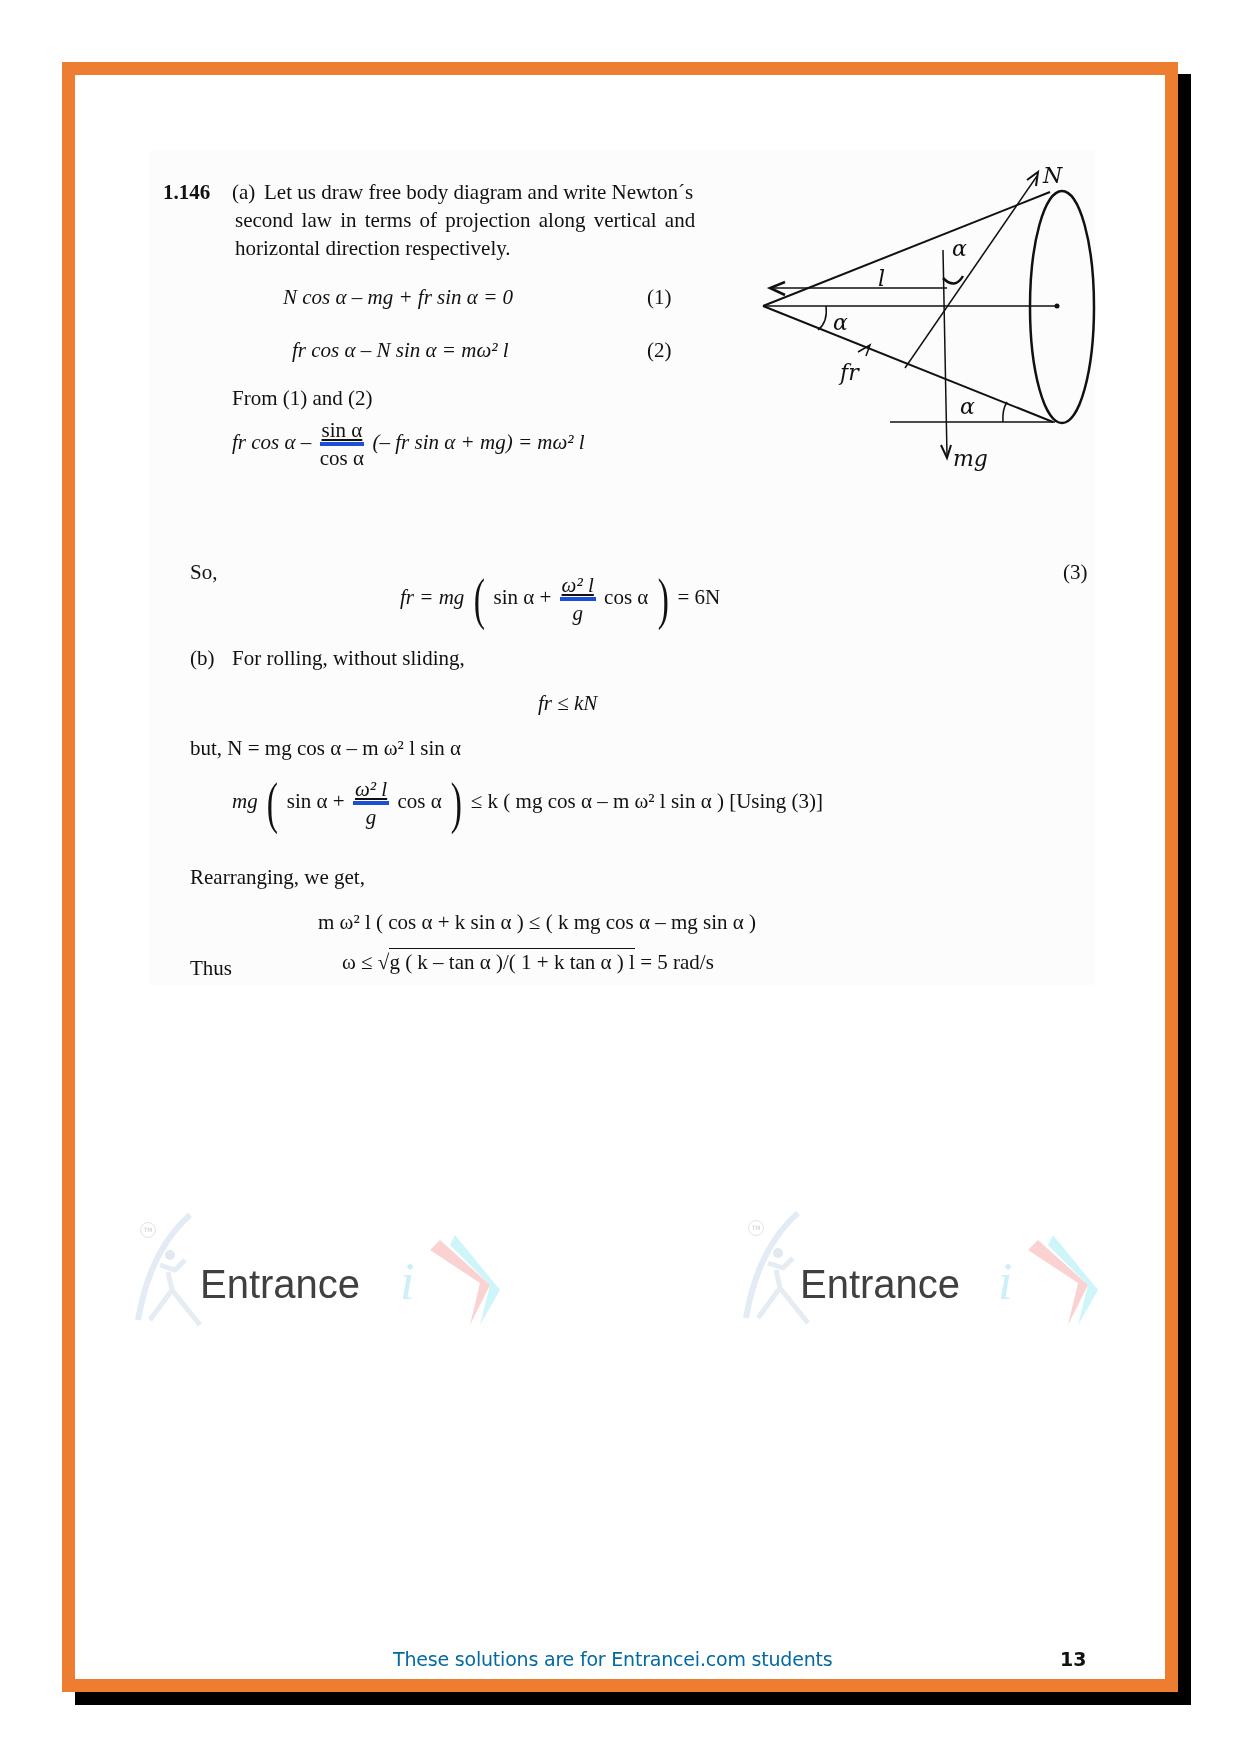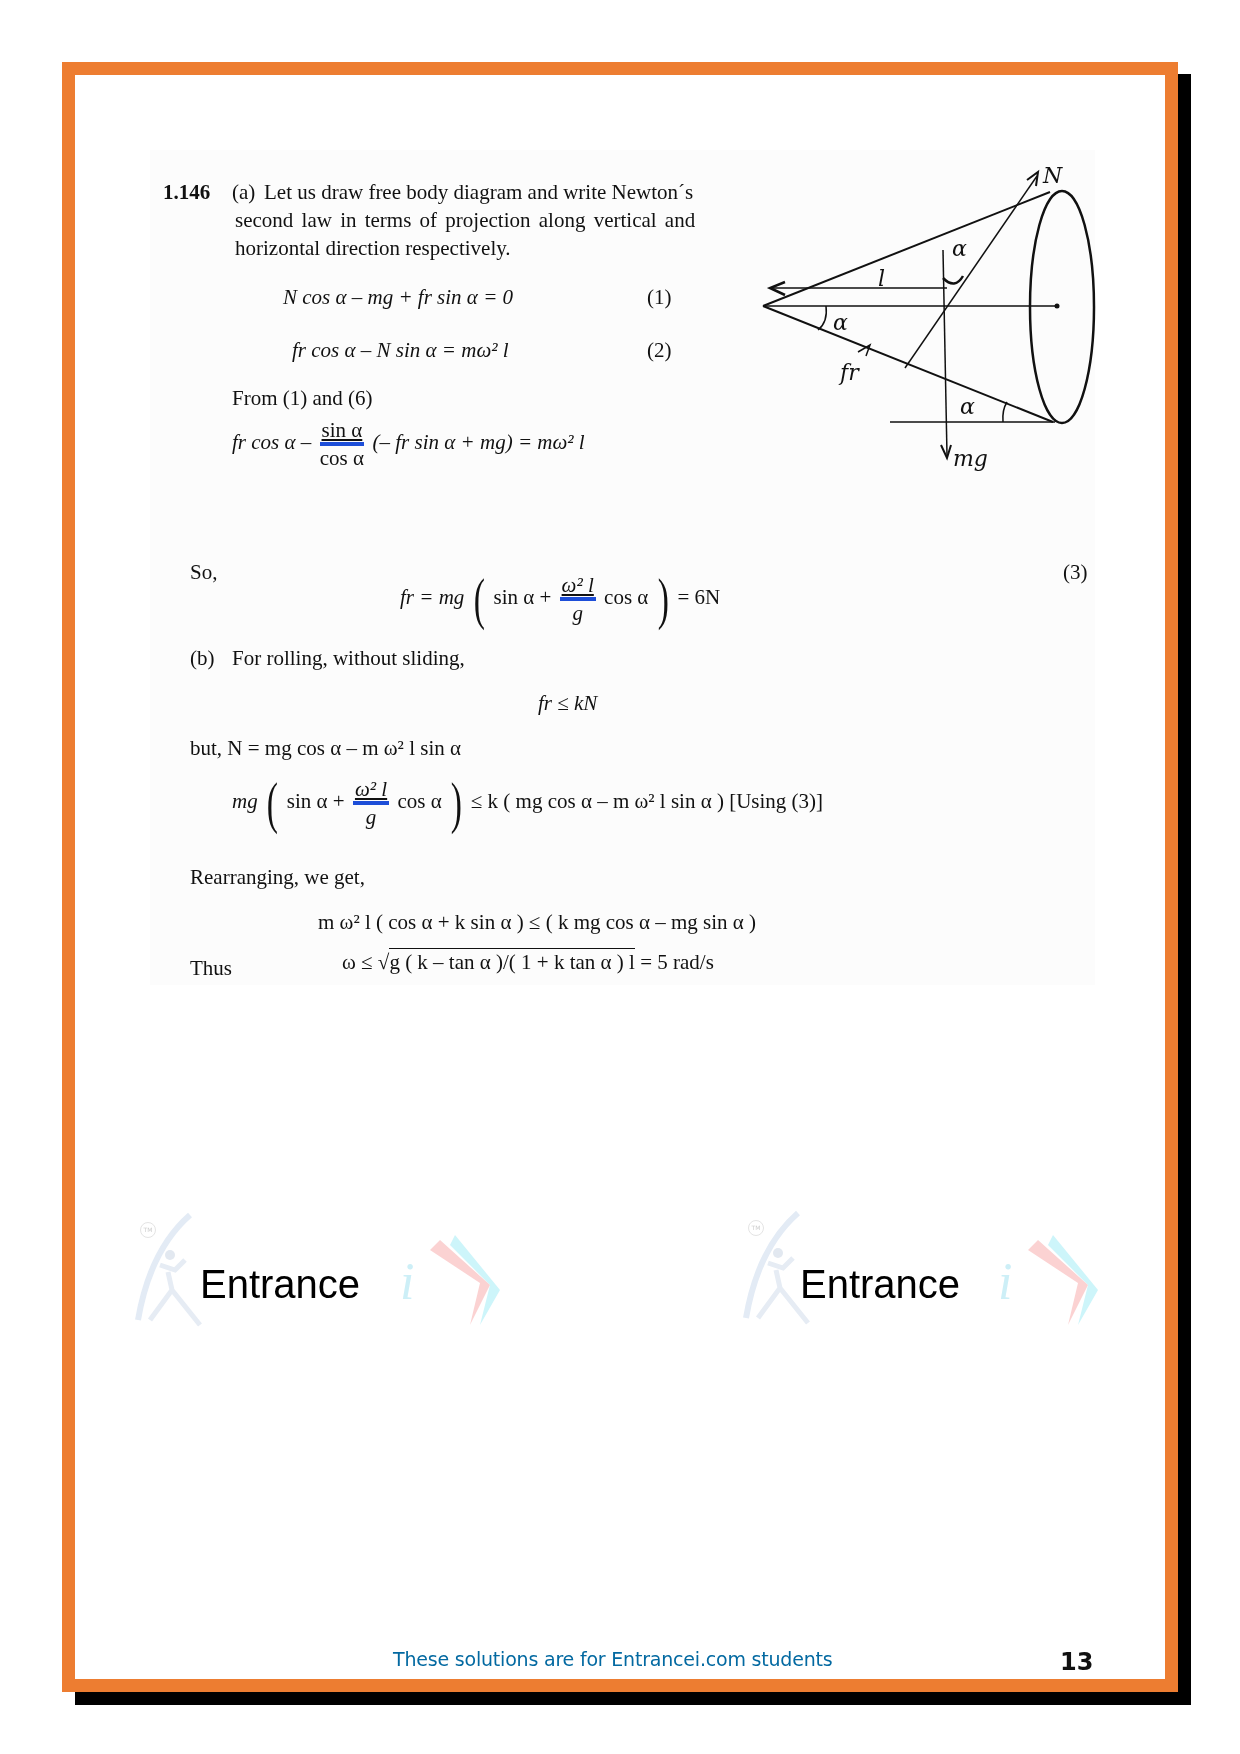--- a/index.html
+++ b/index.html
@@ -15,23 +15,23 @@
   .i { font-style:italic; }
   .eqn { position:absolute; white-space:nowrap; font-size:21px; }
   .frac { display:inline-block; vertical-align:middle; text-align:center; margin:0 3px; }
   .frac .num { display:block; border-bottom:4px solid #1d4ed8; padding:0 2px; line-height:24px;text-decoration:underline; }
   .frac .den { display:block; line-height:24px; }
   .paren { font-size:56px; vertical-align:middle; line-height:56px; font-weight:200; display:inline-block; transform:scaleX(0.6); }
   .sqrt-bar { border-top:1px solid #111; padding-top:1px; }
   .footer { position:absolute; top:1648px; left:393px; font-family:"DejaVu Sans", "Liberation Sans", sans-serif;
             font-size:19px; color:#0369a1; white-space:nowrap; letter-spacing:-0.2px; }
   .pageno { position:absolute; top:1648px; left:1060px; font-family:"DejaVu Sans", "Liberation Sans", sans-serif;
-            font-size:24px; color:#111; font-weight:bold; }
+            font-size:19px; color:#111; font-weight:bold; }
   .wm { position:absolute; opacity:1; }
-  .wm-text { position:absolute; font-family:"Liberation Sans", "DejaVu Sans", sans-serif; font-size:40px; color:#000000; white-space:nowrap; }
+  .wm-text { position:absolute; font-family:"Liberation Sans", "DejaVu Sans", sans-serif; font-size:40px; color:#404040; white-space:nowrap; }
   .wm-i { position:absolute; font-family:"Liberation Serif", serif; font-style:italic; font-size:52px; color:#cdeff7; }
   .wm-tm { position:absolute; width:14px; height:14px; border:1px solid #e4e4e4; border-radius:50%; font-size:6px; color:#ccc; text-align:center; line-height:14px; font-family:"DejaVu Sans", sans-serif; }
 </style>
 </head>
 <body>
 
 <div class="frame-shadow-r"></div>
 <div class="frame-shadow-b"></div>
 <div class="frame"></div>
 
@@ -72,21 +72,21 @@
 <div class="t" style="left:264px;top:180px;">Let us draw free body diagram and write Newton´s</div>
 <div class="t" style="left:235px;top:208px;word-spacing:3px;">second law in terms of  projection  along vertical and</div>
 <div class="t" style="left:235px;top:236px;">horizontal direction respectively.</div>
 
 <div class="t i" style="left:283px;top:285px;font-style:italic;">N cos α – mg + fr sin α = 0</div>
 <div class="t" style="left:647px;top:285px;">(1)</div>
 
 <div class="t i" style="left:292px;top:338px;">fr cos α – N sin α = mω² l</div>
 <div class="t" style="left:647px;top:338px;">(2)</div>
 
-<div class="t" style="left:232px;top:386px;">From (1) and (6)</div>
+<div class="t" style="left:232px;top:386px;">From (1) and (2)</div>
 
 <div class="eqn i" style="left:232px;top:418px;">
   <span>fr cos α –</span>
   <span class="frac" style="font-style:normal;">
     <span class="num">sin α</span>
     <span class="den">cos α</span>
   </span>
   <span>(– fr sin α + mg) = mω² l</span>
 </div>
 

